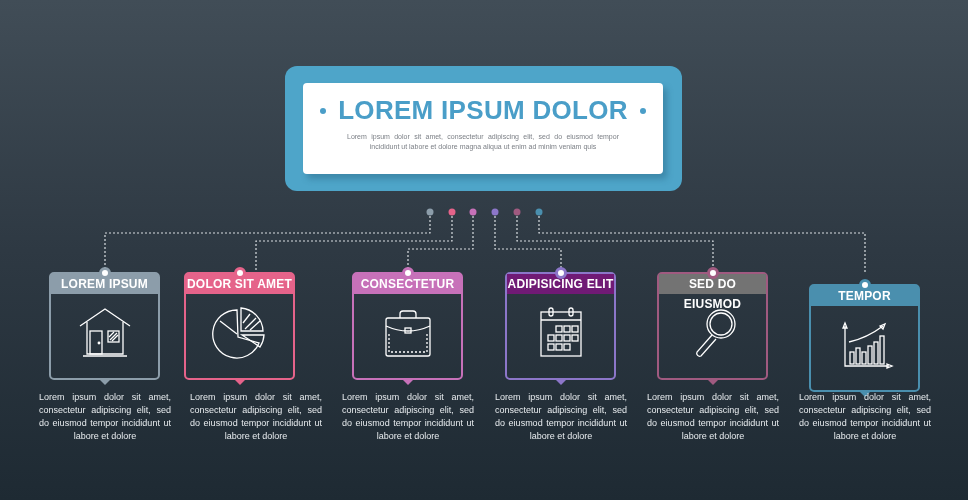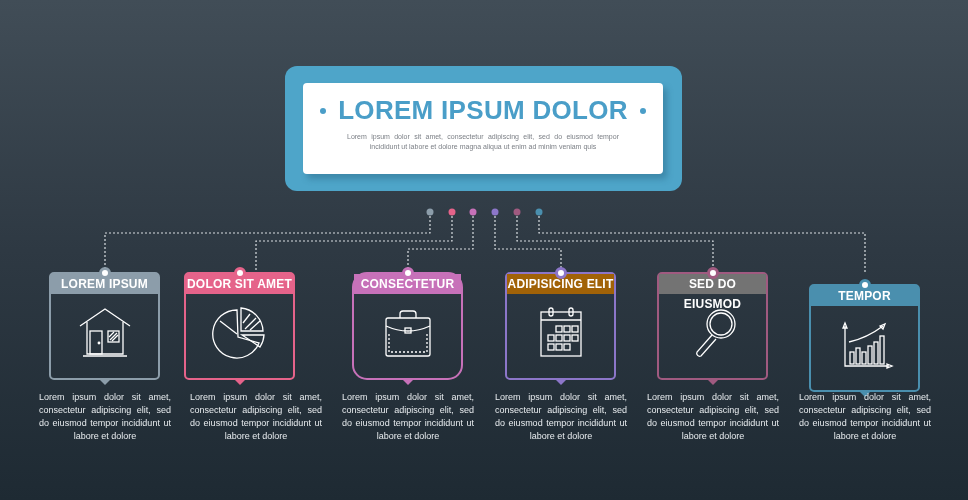--- a/index.html
+++ b/index.html
@@ -111,38 +111,38 @@
         <line x1="33" y1="19" x2="40" y2="10"></line>
       <path d="M32,31 L54,31 A24,24 0 0 1 50,43 Z"></path>
       <line x1="10" y1="17" x2="27" y2="30"></line>
     </svg>
   </div>
   <div class="card-notch" style="border-top-color:#e5638a;"></div>
   <div class="card-pin" style="border-color:#e5638a;"></div>
 </div>
 <div class="desc" style="left:190px;">Lorem ipsum dolor sit amet, consectetur adipiscing elit, sed do eiusmod tempor incididunt ut labore et dolore</div>
 
-<div class="card" style="left:352px;border-color:#c771b9;border-radius:15px;">
+<div class="card" style="left:352px;border-color:#c771b9;">
   <div class="card-head" style="background:#c771b9;">CONSECTETUR</div>
   <div class="card-icon">
     <svg width="60" height="60" viewBox="0 0 60 60" fill="none" stroke="#fff" stroke-width="1.3">
       <path d="M22,14 v-4 a3,3 0 0 1 3,-3 h10 a3,3 0 0 1 3,3 v4"></path>
       <rect x="8" y="14" width="44" height="38" rx="2"></rect>
       <path d="M8,22 Q30,32 52,22"></path>
       <rect x="27" y="24" width="6" height="5"></rect>
       <path d="M11,30 V48 H49 V30" stroke-dasharray="2,2"></path>
     </svg>
   </div>
   <div class="card-notch" style="border-top-color:#c771b9;"></div>
   <div class="card-pin" style="border-color:#c771b9;"></div>
 </div>
 <div class="desc" style="left:342px;">Lorem ipsum dolor sit amet, consectetur adipiscing elit, sed do eiusmod tempor incididunt ut labore et dolore</div>
 
 <div class="card" style="left:505px;border-color:#8c76c9;">
-  <div class="card-head" style="background:#a16207;">ADIPISICING ELIT</div>
+  <div class="card-head" style="background:#701a75;">ADIPISICING ELIT</div>
   <div class="card-icon">
     <svg width="60" height="60" viewBox="0 0 60 60" fill="none" stroke="#fff" stroke-width="1.3">
       <rect x="10" y="8" width="40" height="44"></rect>
         <line x1="10" y1="16" x2="50" y2="16"></line>
       <rect x="18" y="4" width="4" height="8" rx="2"></rect>
         <rect x="38" y="4" width="4" height="8" rx="2"></rect>
       <rect x="25" y="22" width="6" height="6"></rect>
         <rect x="33" y="22" width="6" height="6"></rect>
         <rect x="41" y="22" width="6" height="6"></rect>
       <rect x="17" y="31" width="6" height="6"></rect>

